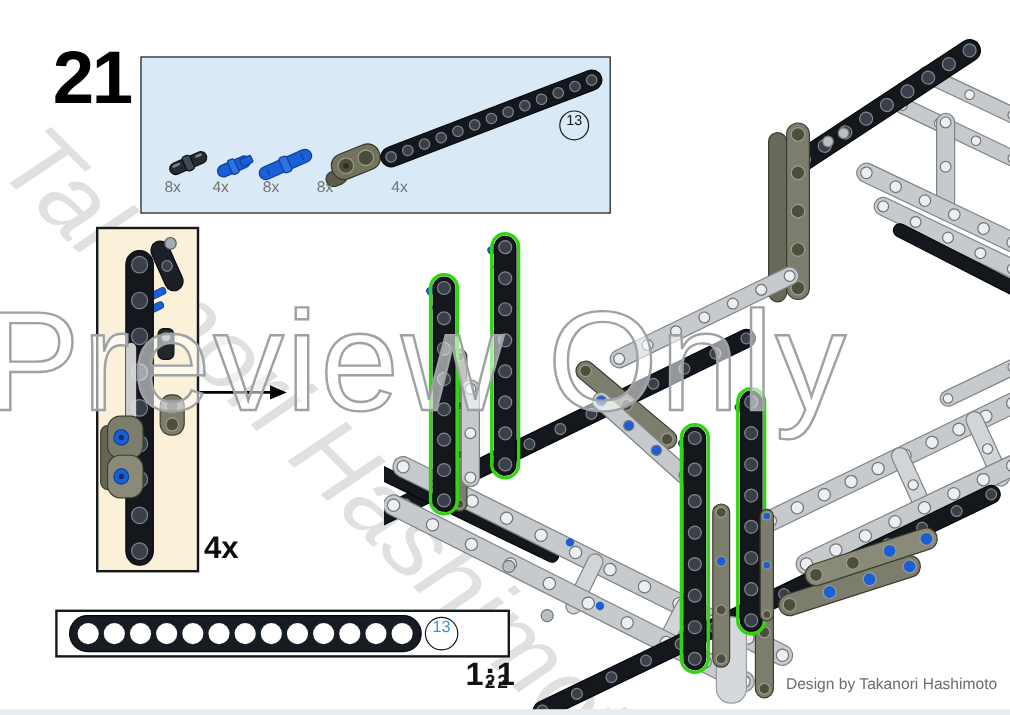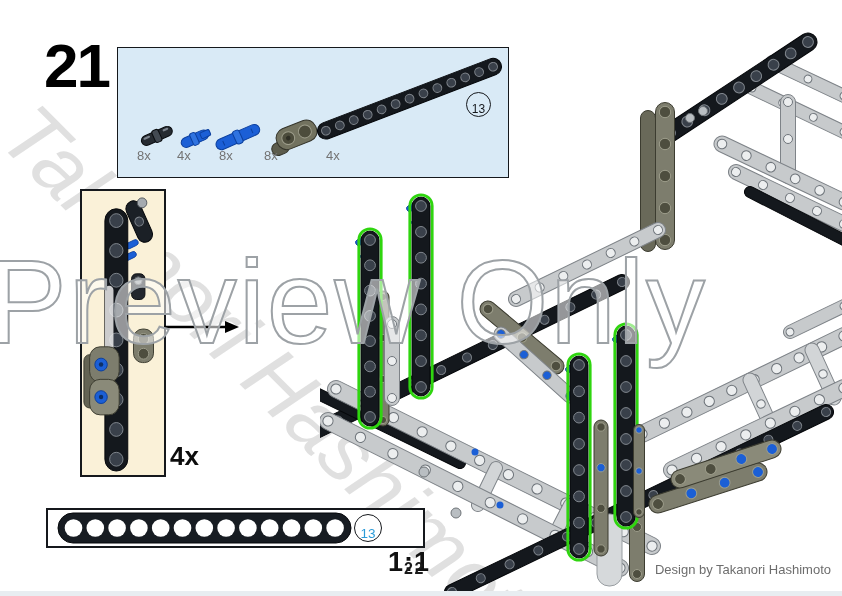--- a/index.html
+++ b/index.html
@@ -17,21 +17,21 @@
   
   .step-num{position:absolute;left:44px;top:30px;font-size:62px;font-weight:bold;
            color:#000000;letter-spacing:-2px;z-index:3;}
   
   .parts-box{position:absolute;left:117px;top:47px;width:392px;height:131px;
            background:#d9eaf6;border:1.6px solid #15181c;box-sizing:border-box;z-index:3;}
   .parts-box svg{position:absolute;left:0;top:0;width:100%;height:100%;}
   .qty{position:absolute;top:100px;font-size:13px;font-weight:500;color:#737373;}
   .q1{left:19px;} .q2{left:59px;} .q3{left:101px;} .q4{left:146px;} .q5{left:208px;}
   .callout{position:absolute;border:1.6px solid #15181c;border-radius:50%;
-           display:flex;align-items:flex-end;justify-content:center;color:#15181c;
+           display:flex;align-items:flex-start;justify-content:center;color:#15181c;
            box-sizing:border-box;background:transparent;}
   .parts-callout{left:348px;top:44px;width:25px;height:25px;font-size:12px;}
   
   .sub-box{position:absolute;left:80px;top:189px;width:86px;height:288px;
            background:#faf1d8;border:2px solid #15181c;box-sizing:border-box;z-index:3;}
   .sub-box svg{position:absolute;left:0;top:0;width:100%;height:100%;}
   .sub-qty{position:absolute;left:170px;top:441px;font-size:26px;font-weight:bold;
            color:#0d0d0d;z-index:3;}
   .arrow{position:absolute;left:164px;top:317px;width:76px;height:20px;z-index:3;}
   

